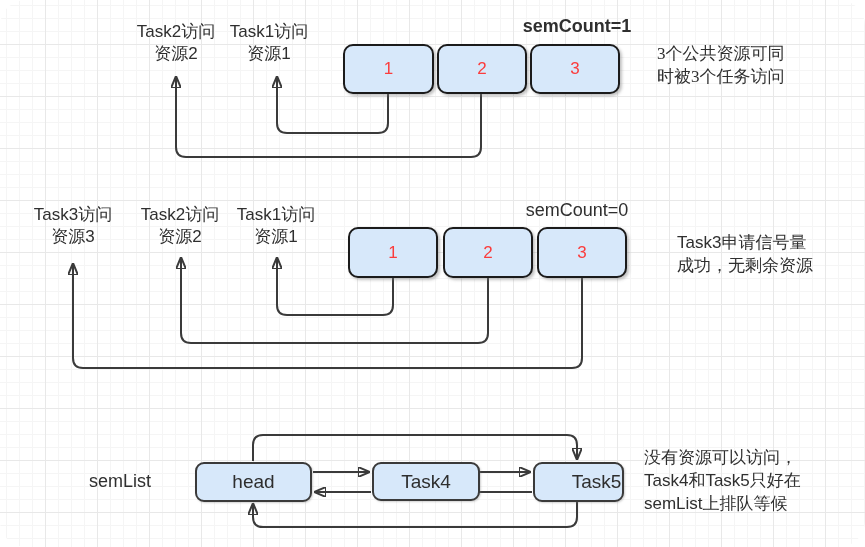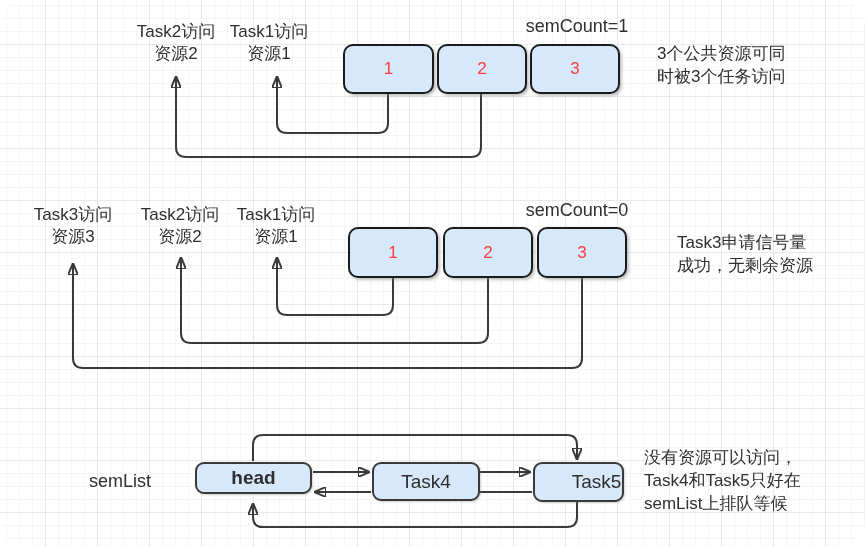--- a/index.html
+++ b/index.html
@@ -102,33 +102,33 @@
   </svg>
 
   <div class="lbl" style="left:111px; top:21px; width:130px;">
     <div>Task2访问</div>
     <div>资源2</div>
   </div>
   <div class="lbl" style="left:204px; top:21px; width:130px;">
     <div>Task1访问</div>
     <div>资源1</div>
   </div>
-  <div class="semcount" style="left:517px; top:16px; width:120px;">semCount=1</div>
+  <div class="semcount" style="left:517px; top:16px; width:120px;font-weight:bold;">semCount=1</div>
 
   <div class="rbox" style="left:343px; top:44px; width:91px; height:50px;">
     <span>1</span>
   </div>
   <div class="rbox" style="left:437px; top:44px; width:90px; height:50px;">
     <span>2</span>
   </div>
   <div class="rbox" style="left:530px; top:44px; width:90px; height:50px;">
     <span>3</span>
   </div>
 
-  <div class="note" style="left:657px; top:42px;">
+  <div class="note" style="left:657px; top:42px;font-family:Liberation Serif, serif;">
     <div>3个公共资源可同</div>
     <div>时被3个任务访问</div>
   </div>
 
   <div class="lbl" style="left:8px; top:204px; width:130px;">
     <div>Task3访问</div>
     <div>资源3</div>
   </div>
   <div class="lbl" style="left:115px; top:204px; width:130px;">
     <div>Task2访问</div>
@@ -150,21 +150,21 @@
     <span>3</span>
   </div>
 
   <div class="note" style="left:677px; top:231px;">
     <div>Task3申请信号量</div>
     <div>成功，无剩余资源</div>
   </div>
 
   <div class="semlist-label" style="left:89px; top:471px;">semList</div>
 
-  <div class="nbox" style="left:195px; top:462px; width:117px; height:32px;font-weight:bold;">
+  <div class="nbox" style="left:195px; top:462px; width:117px; height:40px;">
     <span>head</span>
   </div>
   <div class="nbox" style="left:372px; top:462px; width:108px; height:39px;">
     <span>Task4</span>
   </div>
   <div class="nbox" style="left:533px; top:462px; width:91px; height:40px;padding-left:36px;">
     <span>Task5</span>
   </div>
 
   <div class="note" style="left:644px; top:446px;">

